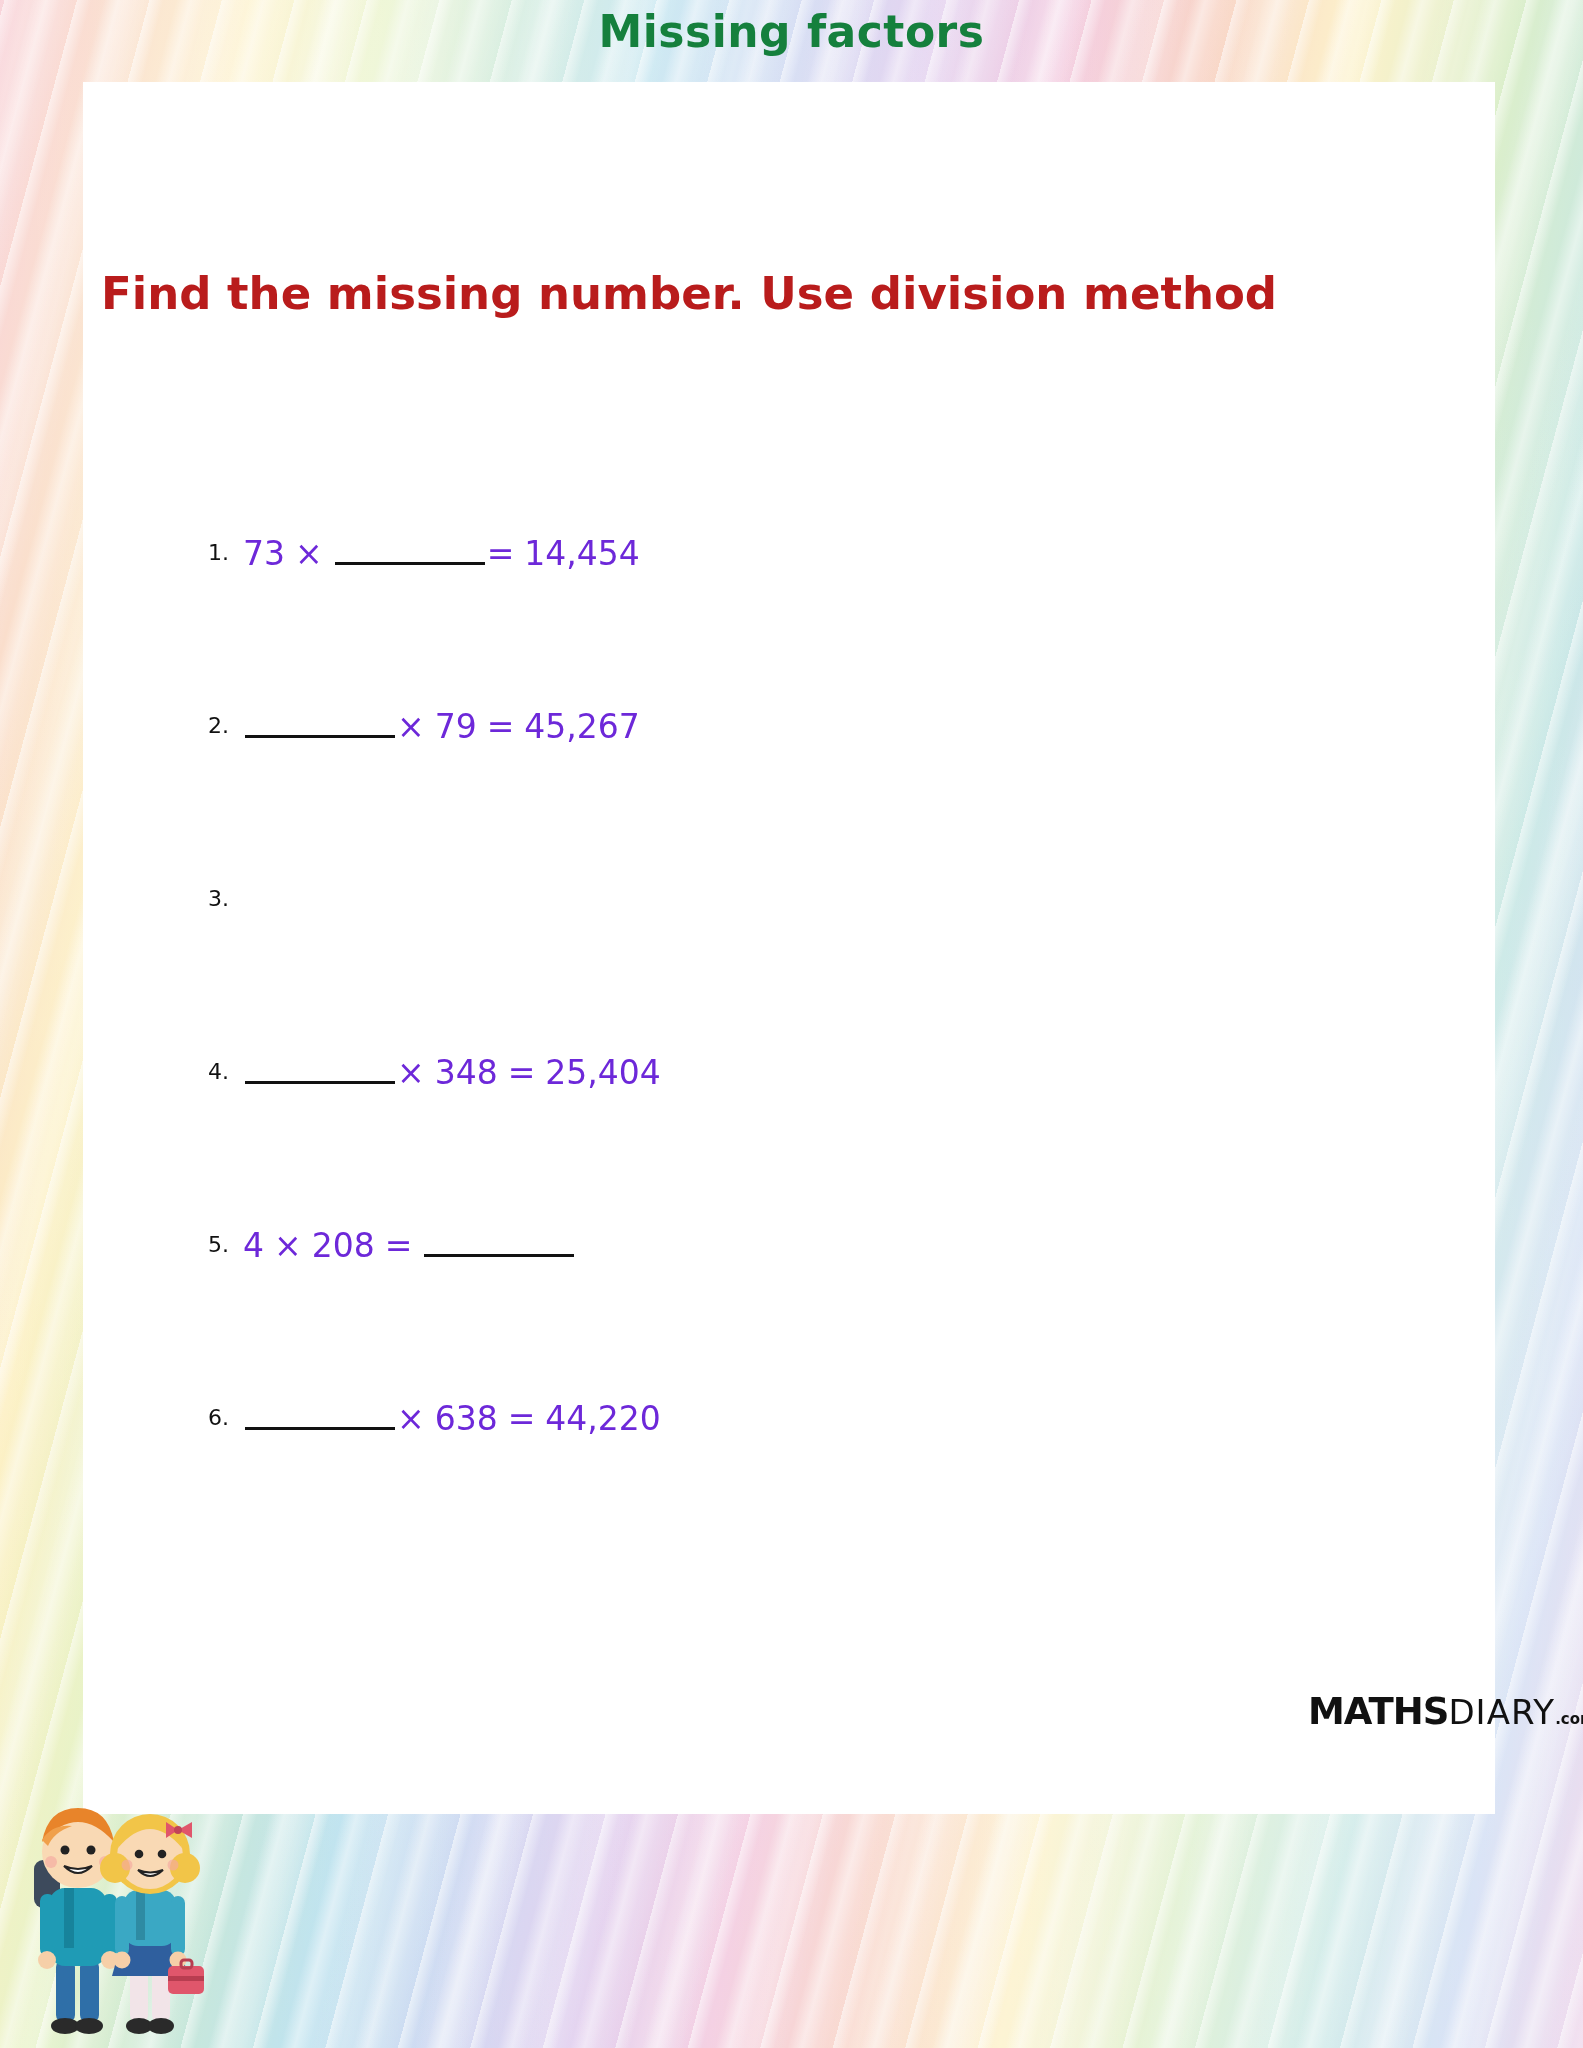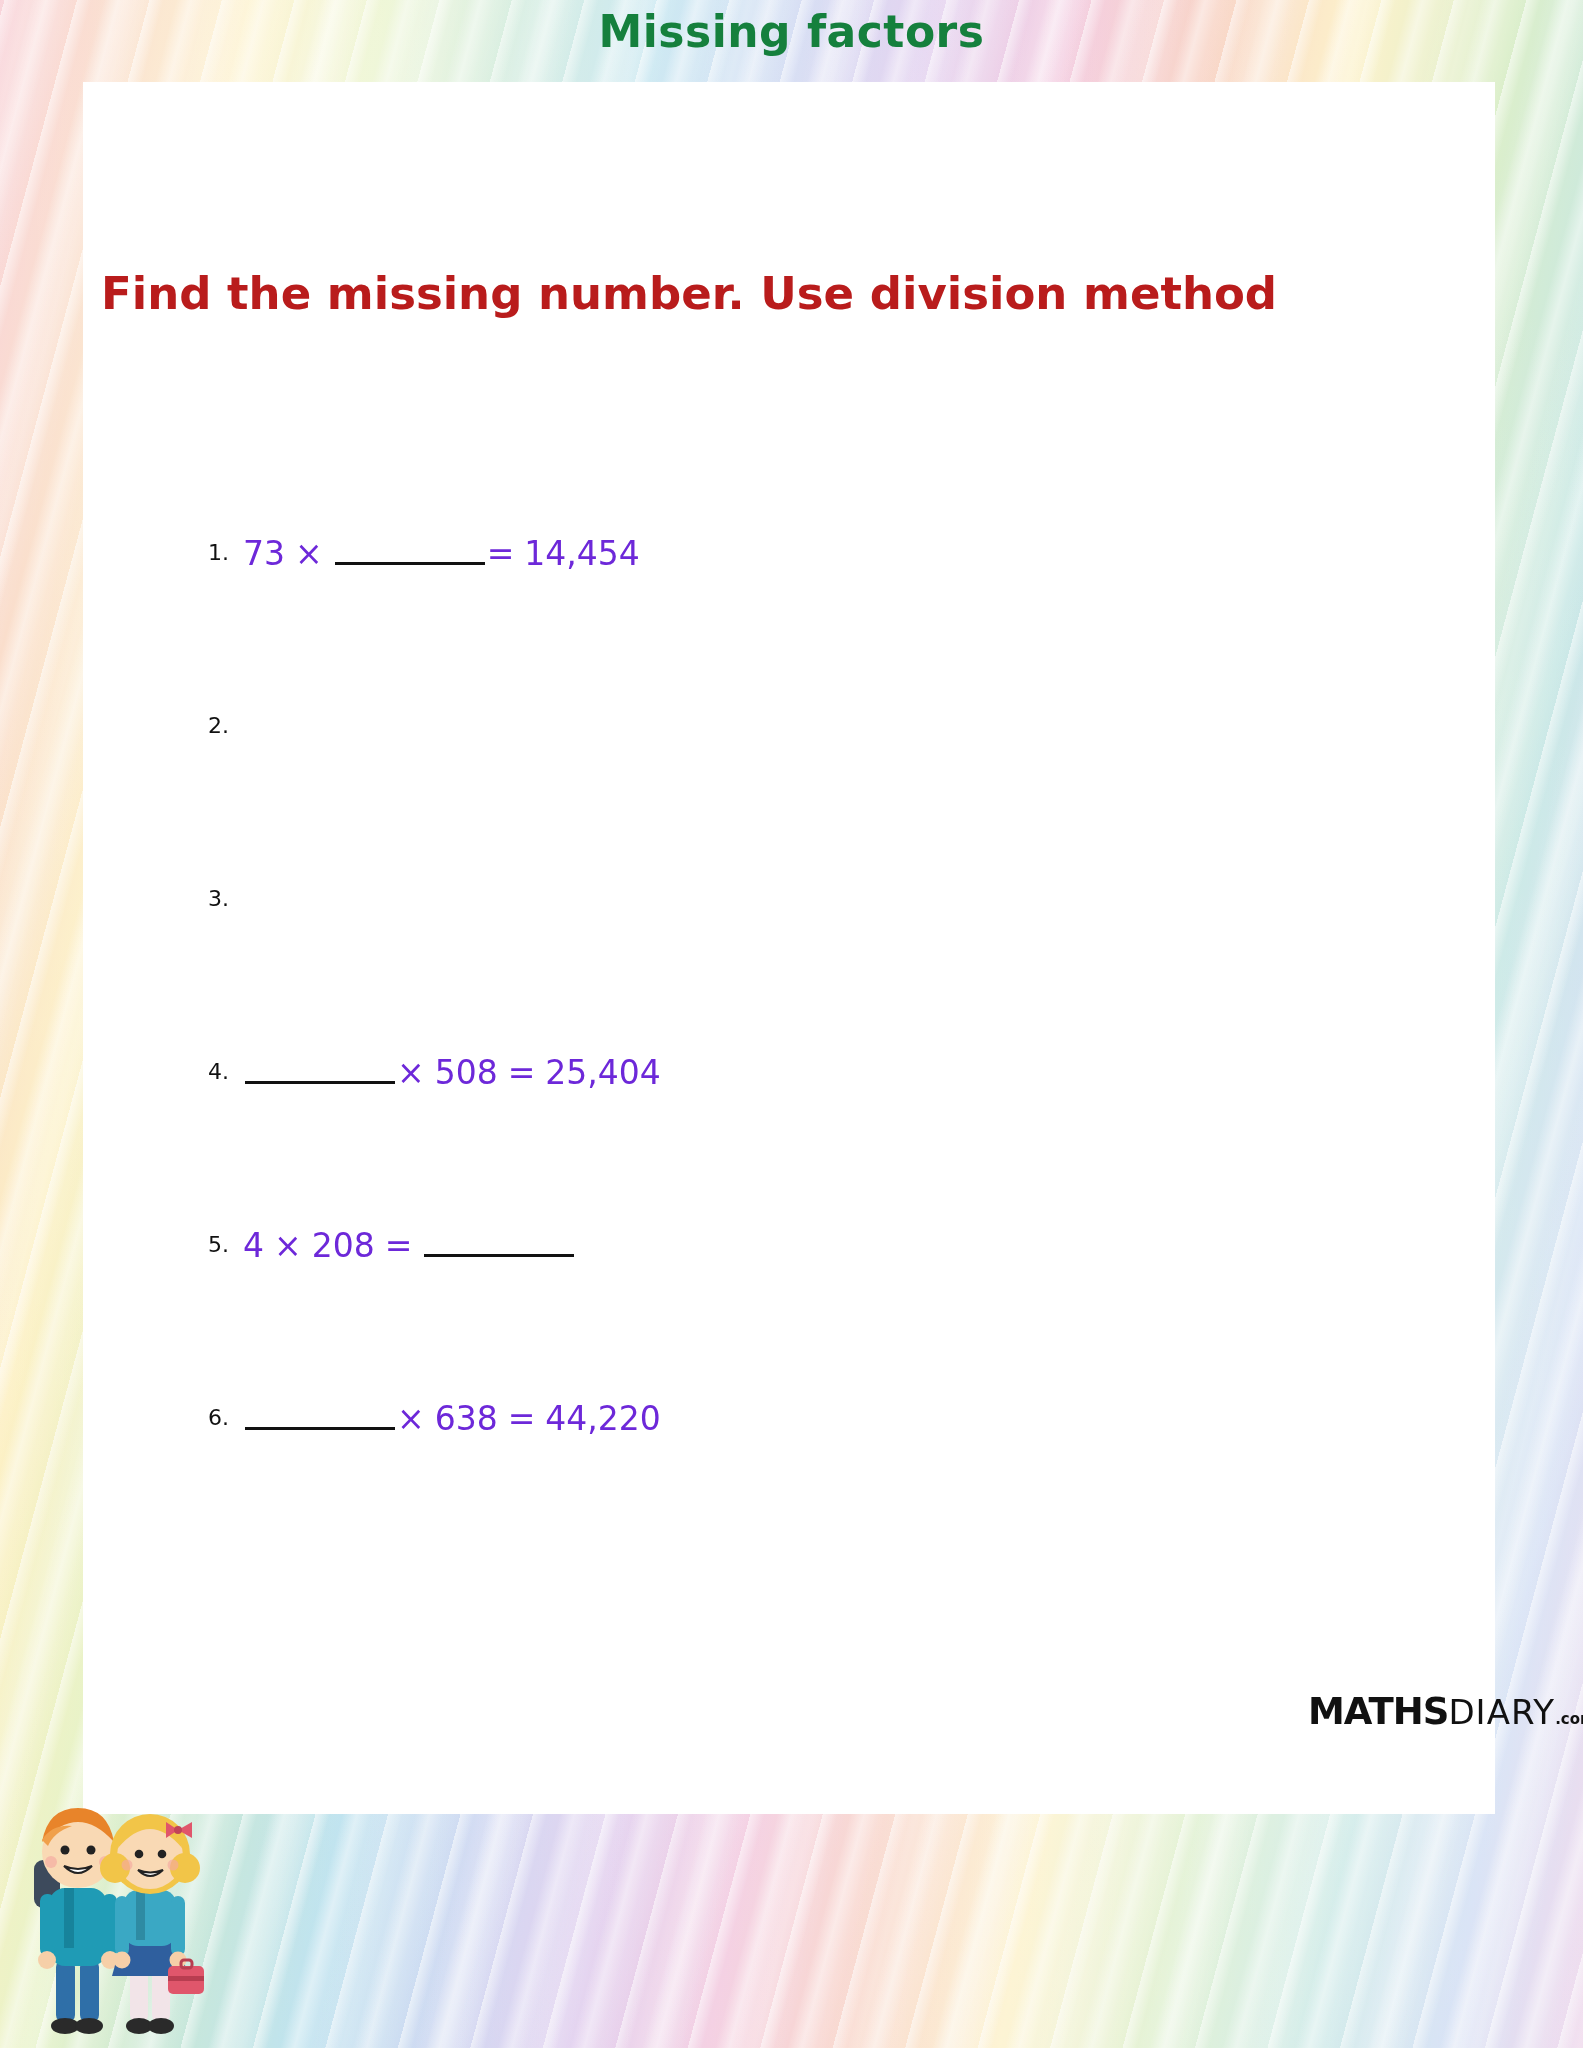--- a/index.html
+++ b/index.html
@@ -204,30 +204,33 @@
 
       <div class="problem">
         <span class="p-num">1.</span>
         <span class="p-body">
           <span>73</span><span class="sp"></span><span>×</span><span class="sp"></span><span class="blank"></span><span>=</span><span class="sp"></span><span>14,454</span>
         </span>
       </div>
 
       <div class="problem">
         <span class="p-num">2.</span>
+        <span class="p-body">
+          <span class="blank"></span><span>×</span><span class="sp"></span><span>79</span><span class="sp"></span><span>=</span><span class="sp"></span><span>45,267</span>
+        </span>
       </div>
 
       <div class="problem">
         <span class="p-num">3.</span>
       </div>
 
       <div class="problem">
         <span class="p-num">4.</span>
         <span class="p-body">
-          <span class="blank"></span><span>×</span><span class="sp"></span><span>508</span><span class="sp"></span><span>=</span><span class="sp"></span><span>25,404</span>
+          <span class="blank"></span><span>×</span><span class="sp"></span><span>348</span><span class="sp"></span><span>=</span><span class="sp"></span><span>25,404</span>
         </span>
       </div>
 
       <div class="problem">
         <span class="p-num">5.</span>
         <span class="p-body">
           <span>4</span><span class="sp"></span><span>×</span><span class="sp"></span><span>208</span><span class="sp"></span><span>=</span><span class="sp"></span><span class="blank"></span>
         </span>
       </div>
 

